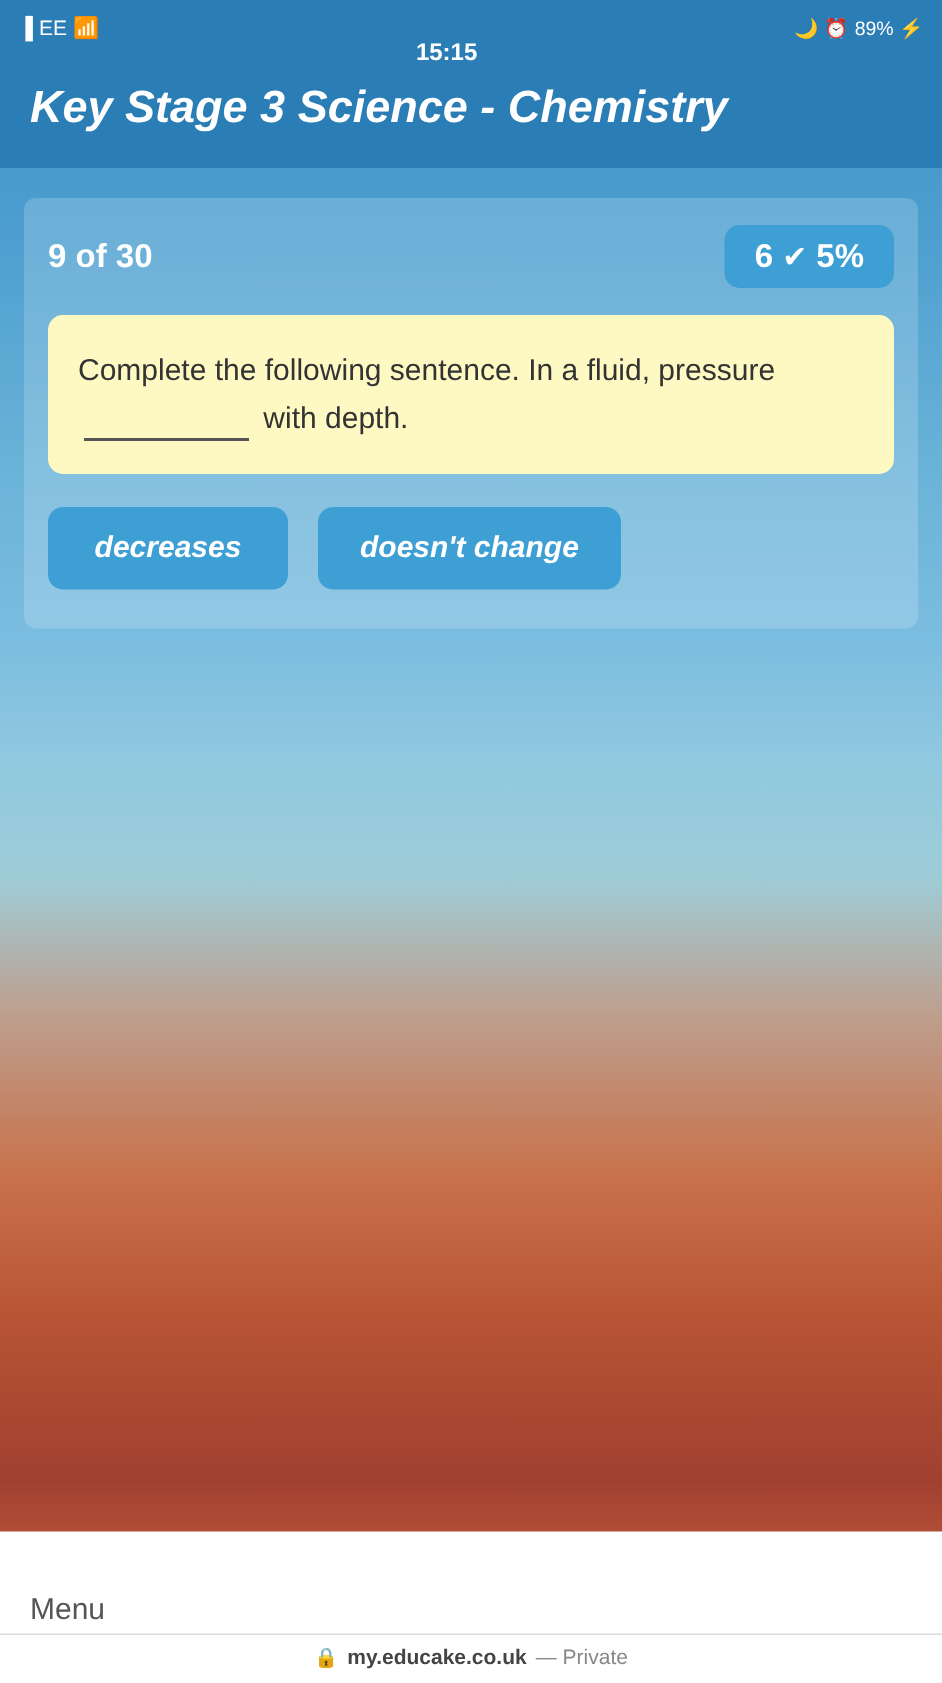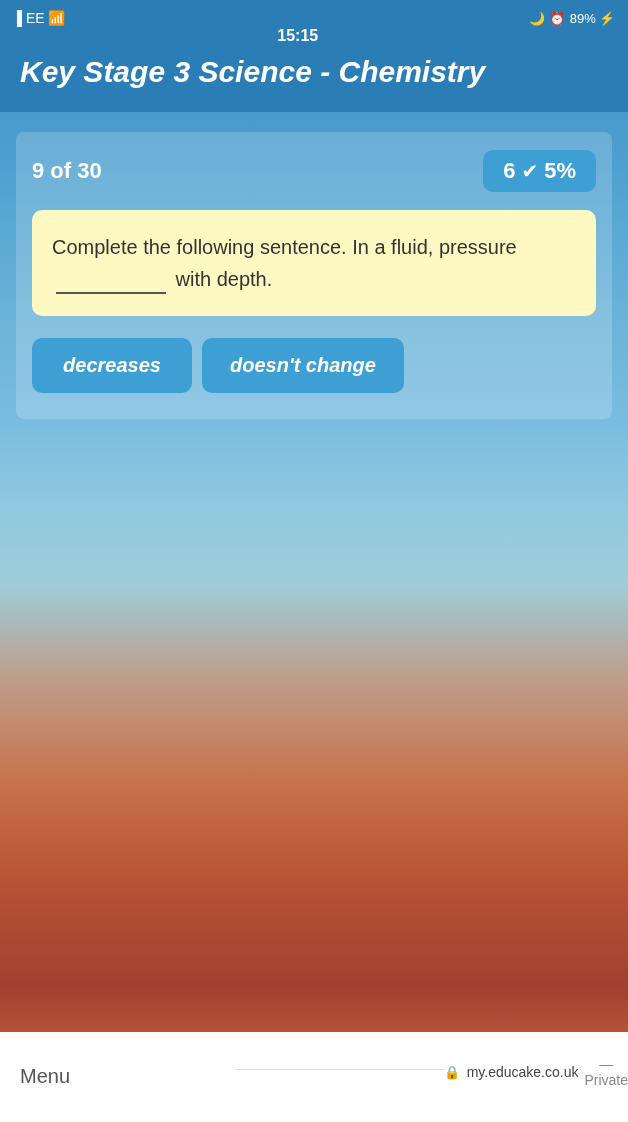--- a/index.html
+++ b/index.html
@@ -124,66 +124,66 @@
       border-bottom: 2px solid #555;
       width: 110px;
       margin: 0 4px;
       vertical-align: bottom;
     }
 
     
     .answers-grid {
       display: flex;
       flex-wrap: wrap;
-      gap: 10px;
+      gap: 20px;
     }
     .answer-btn {
       background: #3d9fd4;
       border: none;
       border-radius: 10px;
       padding: 16px 28px;
       color: white;
       font-size: 20px;
       font-weight: 700;
       cursor: pointer;
       font-style: italic;
       min-width: 160px;
     }
 
     
     .bottom-bar {
       position: absolute;
       bottom: 0;
       left: 0;
       right: 0;
-      height: 90px;
+      height: 101px;
       background: white;
       display: flex;
-      flex-direction: row;
+      flex-direction: column;
       align-items: center;
       justify-content: flex-end;
       padding-bottom: 10px;
     }
     .menu-row {
       width: 100%;
       padding: 12px 20px 4px 20px;
     }
     .menu-text {
       color: #555;
       font-size: 20px;
     }
     .url-row {
       display: flex;
       align-items: center;
       gap: 6px;
       color: #444;
       font-size: 14px;
     }
     .lock-icon { font-size: 13px; }
-    .url-text { font-weight: 400; }
+    .url-text { font-weight: 700; }
     .url-private { color: #888; text-align: center; }
     .divider-line {
       width: 100%;
       height: 1px;
       background: #ddd;
       margin-bottom: 6px;
     }
   </style>
 </head>
 <body>

